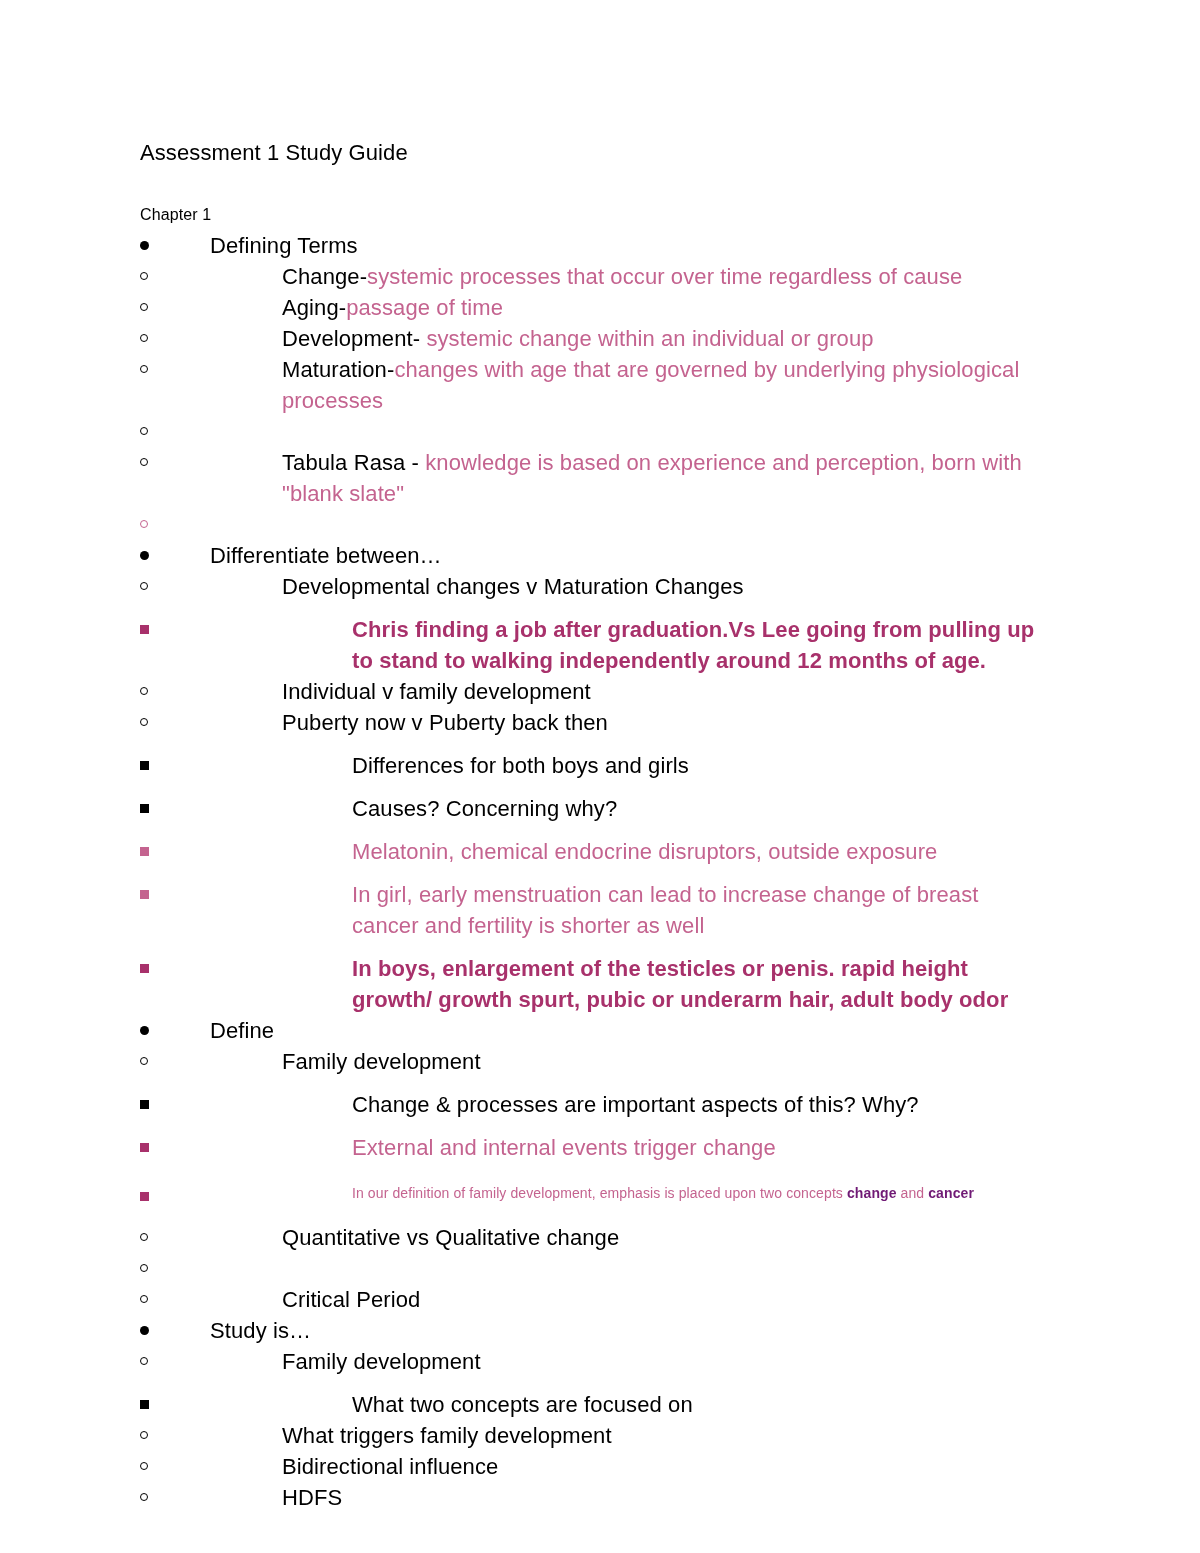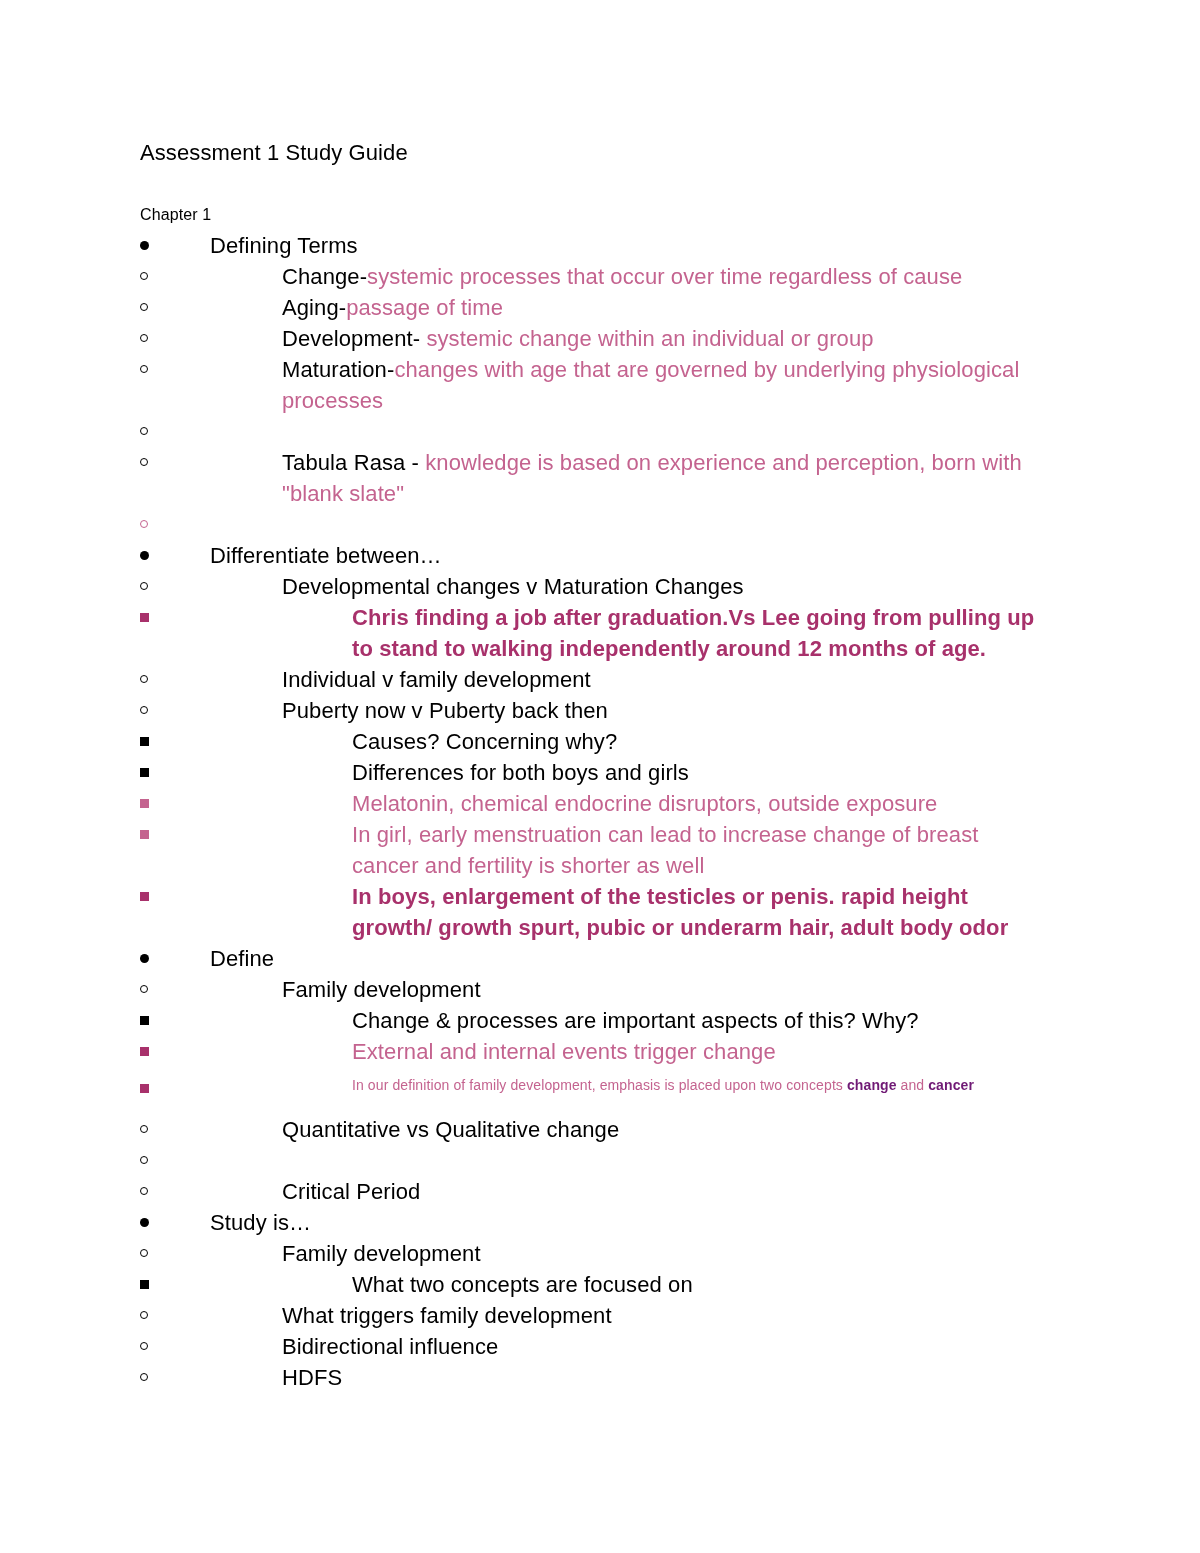--- a/index.html
+++ b/index.html
@@ -90,21 +90,21 @@
     border: 1.6px solid #000000;
     background: transparent;
     vertical-align: middle;
     position: relative;
     top: -2px;
     box-sizing: border-box;
   }
   .l2.pinkbullet > .bullet::before { border-color: #c4638f; }
 
   
-  .l3 { padding-left: 212px; }
+  .l3 { padding-left: 212px; margin-top: 12px; }
   .l3 > .bullet { left: 181px; }
   .l3 > .bullet::before {
     content: "";
     display: inline-block;
     width: 9px;
     height: 9px;
     background: #000000;
     vertical-align: middle;
     position: relative;
     top: -2px;
@@ -196,25 +196,25 @@
       <li class="row l2">
         <span class="bullet"></span>
         <span class="txt q">Individual v family development</span>
       </li>
       <li class="row l2">
         <span class="bullet"></span>
         <span class="txt q">Puberty now v Puberty back then</span>
       </li>
       <li class="row l3">
         <span class="bullet"></span>
+        <span class="txt q">Differences for both boys and girls</span>
+      </li>
+      <li class="row l3">
+        <span class="bullet"></span>
         <span class="txt q">Causes? Concerning why?</span>
-      </li>
-      <li class="row l3">
-        <span class="bullet"></span>
-        <span class="txt q">Differences for both boys and girls</span>
       </li>
       <li class="row l3 pinkbullet">
         <span class="bullet"></span>
         <span class="txt answer">Melatonin, chemical endocrine disruptors, outside exposure</span>
       </li>
       <li class="row l3 pinkbullet">
         <span class="bullet"></span>
         <span class="txt answer">In girl, early menstruation can lead to increase change of breast cancer and fertility is shorter as well</span>
       </li>
       <li class="row l3 darkbullet">

